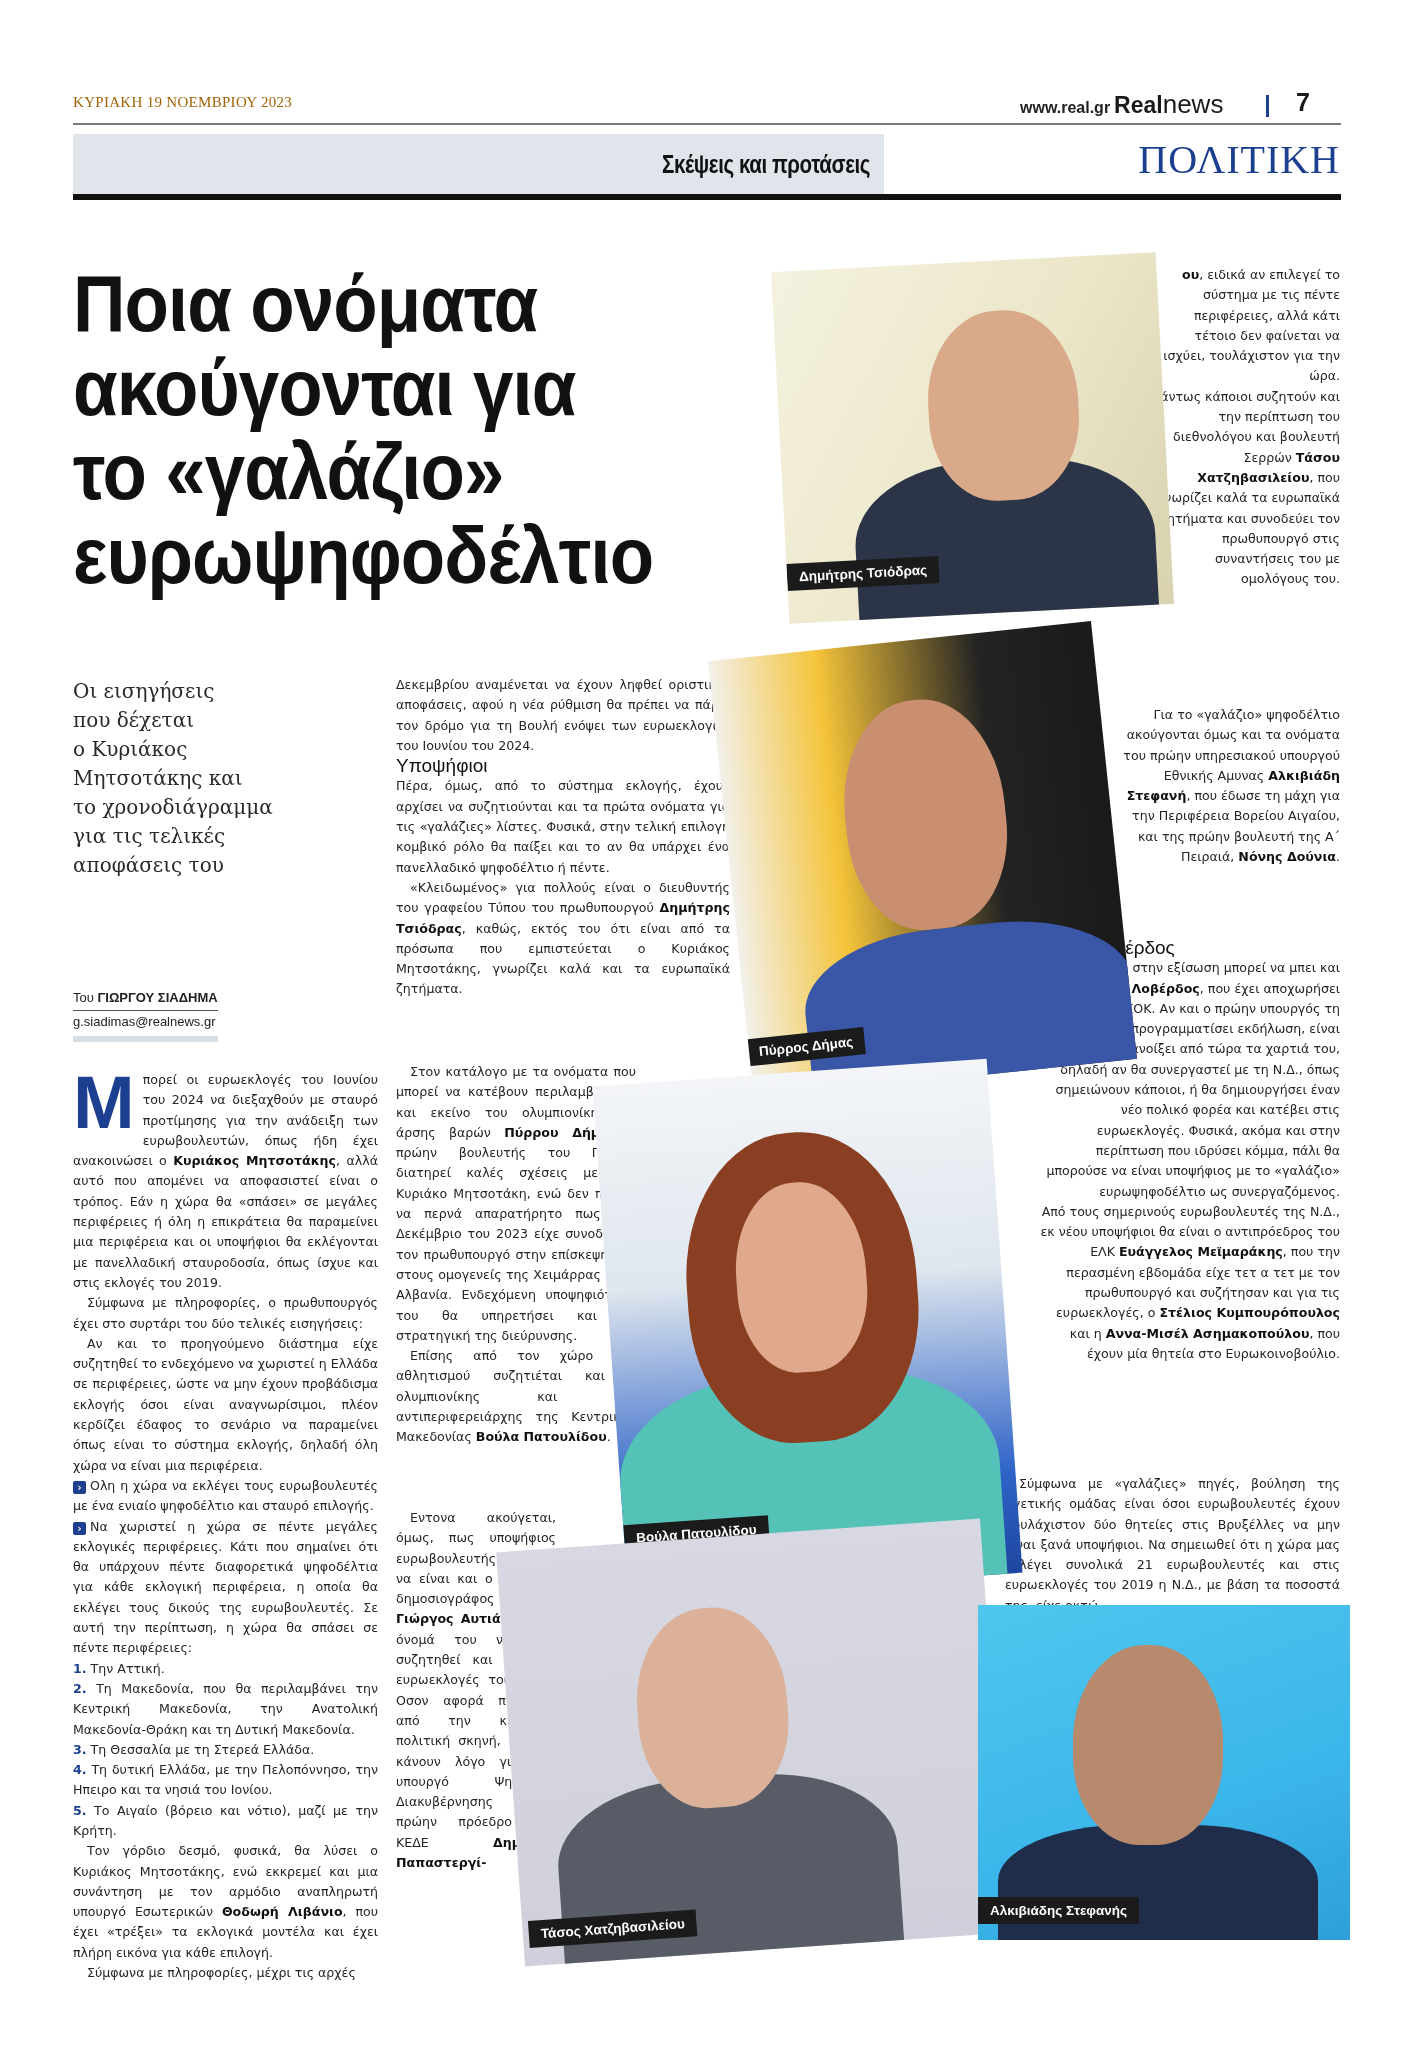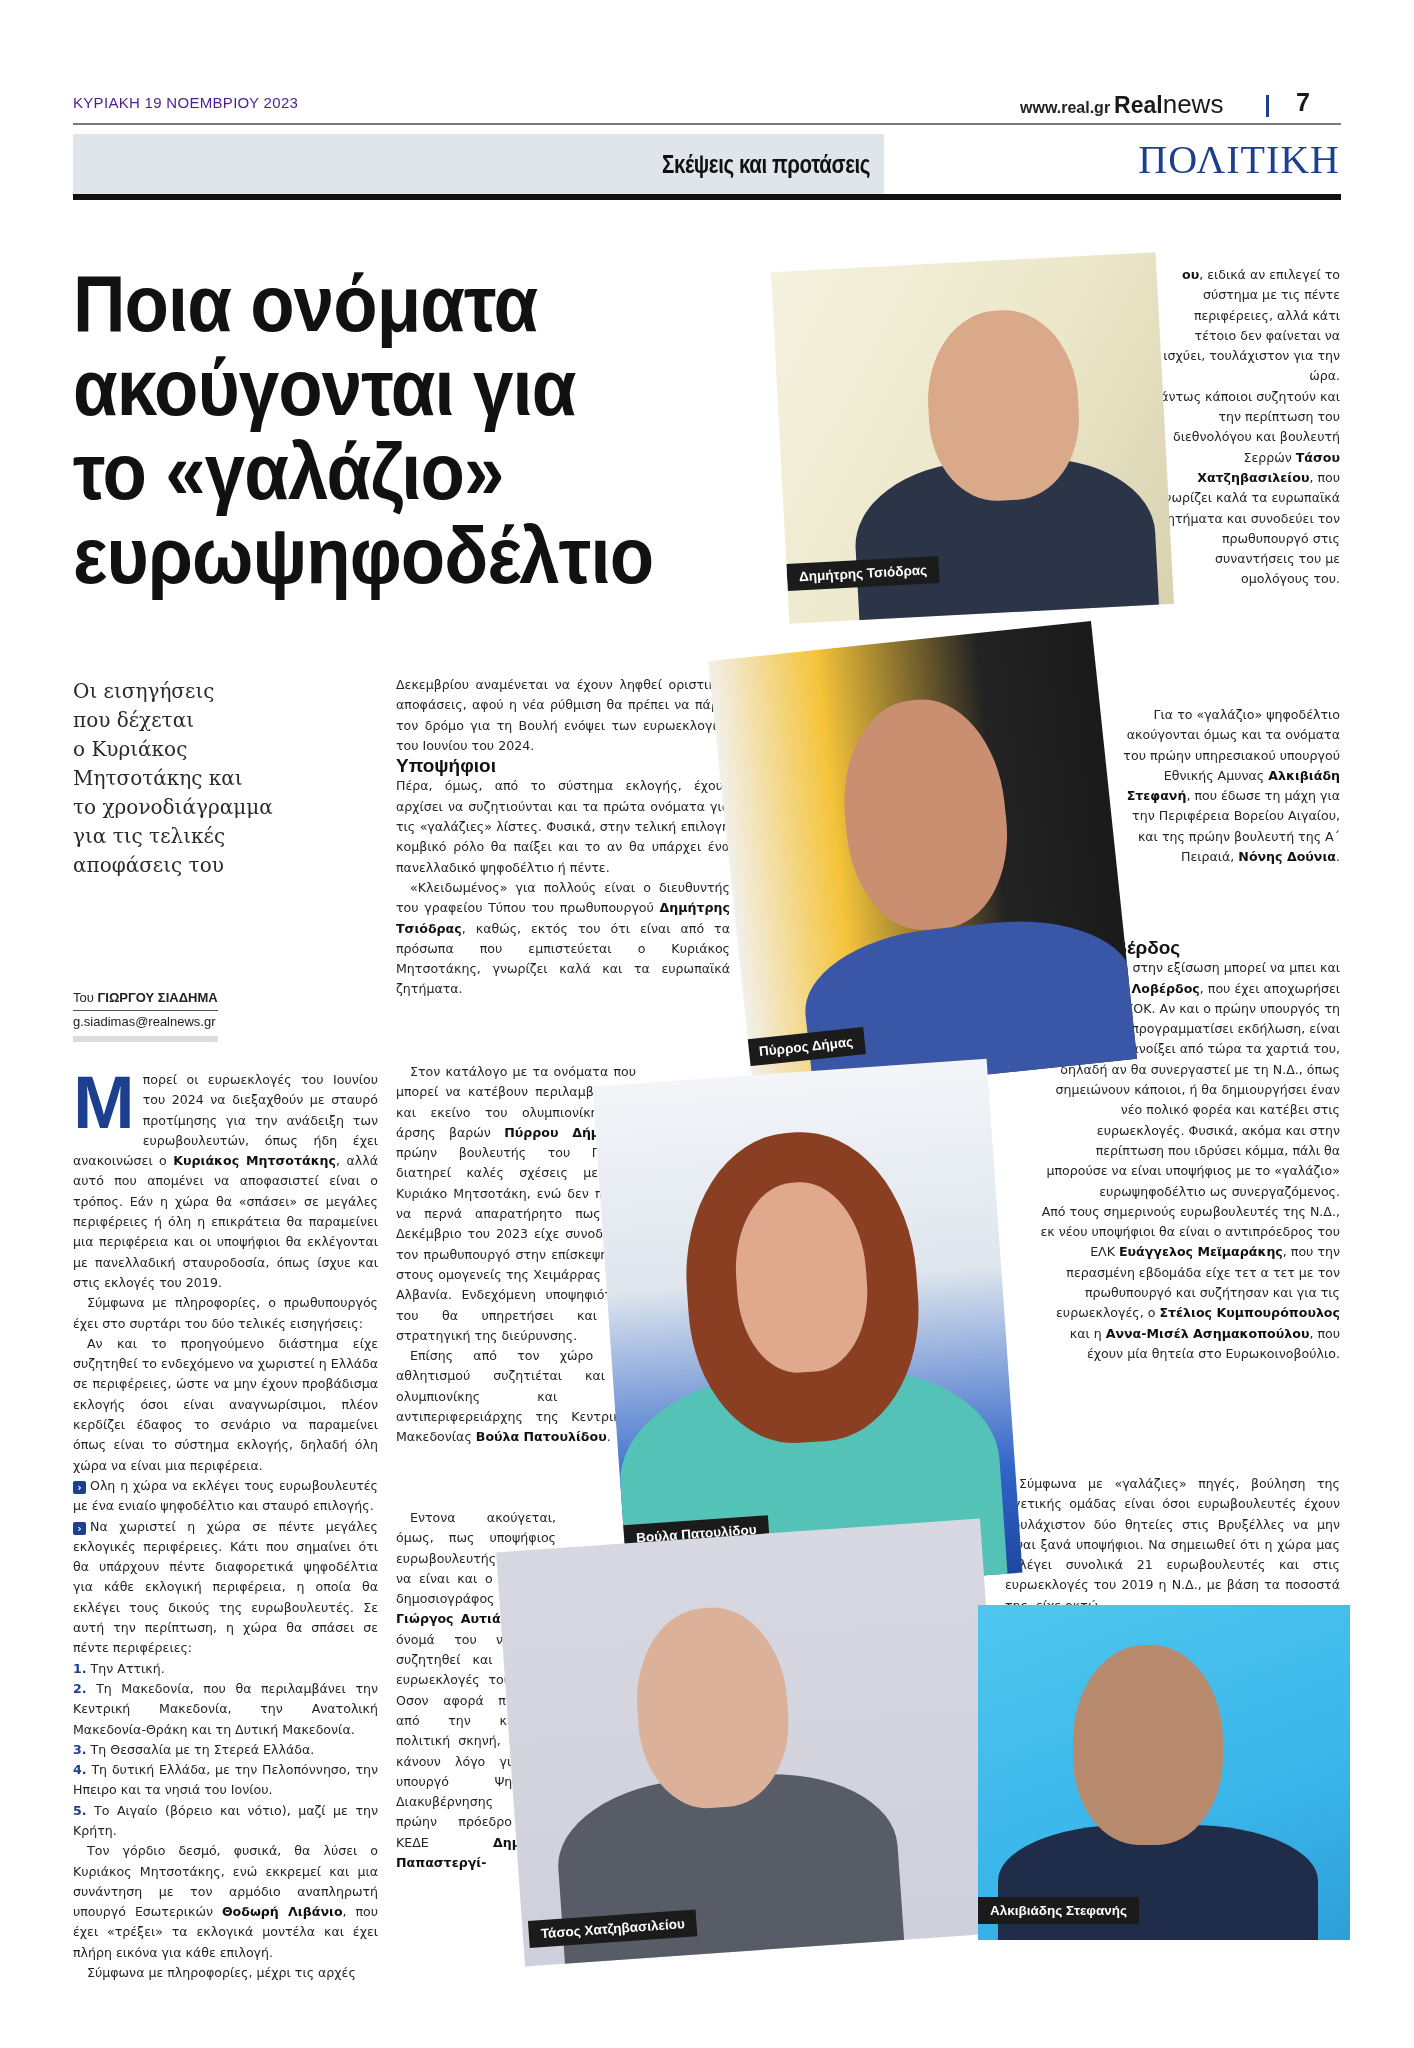--- a/index.html
+++ b/index.html
@@ -1,19 +1,19 @@
 <!DOCTYPE html>
 <html><head>
 <meta charset="utf-8">
 <style>
   html, body { margin:0; padding:0; }
   body { width:1414px; height:2048px; background:#ffffff; position:relative; overflow:hidden; font-family:"DejaVu Sans", sans-serif; color:#1e1e1e; }
   .abs { position:absolute; }
   
-  .date { left:73px; top:94px; font-family:Liberation Sans, sans-serif; font-size:15px; letter-spacing:0.3px; color:#4c1d95; }
+  .date { left:73px; top:94px; font-family:Liberation Serif, serif; font-size:15px; letter-spacing:0.3px; color:#a16207; }
   .pipe { left:1266px; top:95px; width:3px; height:22px; background:#1c3f8f; }
   .pageno { left:1296px; top:88px; font-family:"Liberation Sans", sans-serif; font-size:25px; font-weight:bold; color:#1a1a1a; }
   .rule-thin { left:73px; top:123px; width:1268px; height:2px; background:#7a7a7a; }
   .section-band { left:73px; top:134px; width:811px; height:60px; background:#dfe5ea; }
   .section-title { left:540px; top:150px; width:330px; text-align:right; font-family:"Liberation Sans", sans-serif; font-weight:bold; font-size:25px; color:#111; letter-spacing:-0.5px; transform:scaleX(0.82); transform-origin:right center; }
   .politiki { left:1100px; top:136px; width:240px; text-align:right; font-family:"Liberation Serif", serif; font-size:40px; color:#1c3f8f; letter-spacing:1px; }
   .rule-thick { left:73px; top:194px; width:1268px; height:6px; background:#111; }
 
   
   .headline { left:73px; top:262px; width:700px; font-family:"Liberation Sans", sans-serif; font-weight:bold; font-size:79px; line-height:84px; color:#111; letter-spacing:-1px; transform:scaleX(0.92); transform-origin:left top; }
@@ -26,21 +26,21 @@
   
   .col { font-family:"DejaVu Sans", sans-serif; font-size:12.6px; line-height:20.3px; color:#252525; text-align:justify; }
   .col p { margin:0; text-indent:14px; }
   .col p.noindent { text-indent:0; }
   .col b { font-weight:bold; color:#111; }
   .col1 { left:73px; top:1070px; width:305px; }
   .col2 { left:396px; top:675px; width:334px; }
   .dropcap { float:left; font-family:"Liberation Sans", sans-serif; font-weight:bold; font-size:74px; line-height:62px; color:#1c3f8f; margin:2px 8px 0 0; }
   .bullet { display:inline-block; width:13px; height:13px; background:#1c3f8f; color:#fff; font-size:10px; line-height:13px; text-align:center; border-radius:2px; margin-right:4px; vertical-align:-1px; font-weight:bold; }
   .num { color:#1c3f8f; font-weight:bold; }
-  .subhead { font-family:"Liberation Sans", sans-serif; font-weight:bold; font-size:19px; color:#111; margin:14px 0 2px 0; text-indent:0 !important; }
+  .subhead { font-family:"Liberation Sans", sans-serif; font-weight:normal; font-size:19px; color:#111; margin:14px 0 2px 0; text-indent:0 !important; }
 
   
   .photo { position:absolute; overflow:hidden; }
   .ph1 { left:780px; top:262px; width:385px; height:352px; transform:rotate(-3deg); background:linear-gradient(120deg,#f4f1df 0%,#ece7c9 55%,#d8d2b0 100%); }
   .ph2 { left:730px; top:640px; width:385px; height:440px; transform:rotate(-6deg); background:linear-gradient(90deg,#f2f0ea 0%,#f5c43a 28%,#232323 70%,#1a1a1a 100%); }
   .ph3 { left:610px; top:1072px; width:395px; height:515px; transform:rotate(-4deg); background:linear-gradient(180deg,#f3f5f8 0%,#dfe6ee 40%,#2f64c8 80%,#1e46a0 100%); }
   .ph4 { left:510px; top:1535px; width:485px; height:415px; transform:rotate(-4deg); background:linear-gradient(180deg,#d8d8e2 0%,#cfd0db 100%); }
   .ph5 { left:978px; top:1605px; width:364px; height:335px; background:linear-gradient(160deg,#4fc6ee 0%,#3bb6ea 60%,#2e9fd8 100%);padding-left:8px; }
   .face { position:absolute; border-radius:48% 48% 44% 44%; }
   .suit { position:absolute; border-radius:40% 40% 0 0; }

